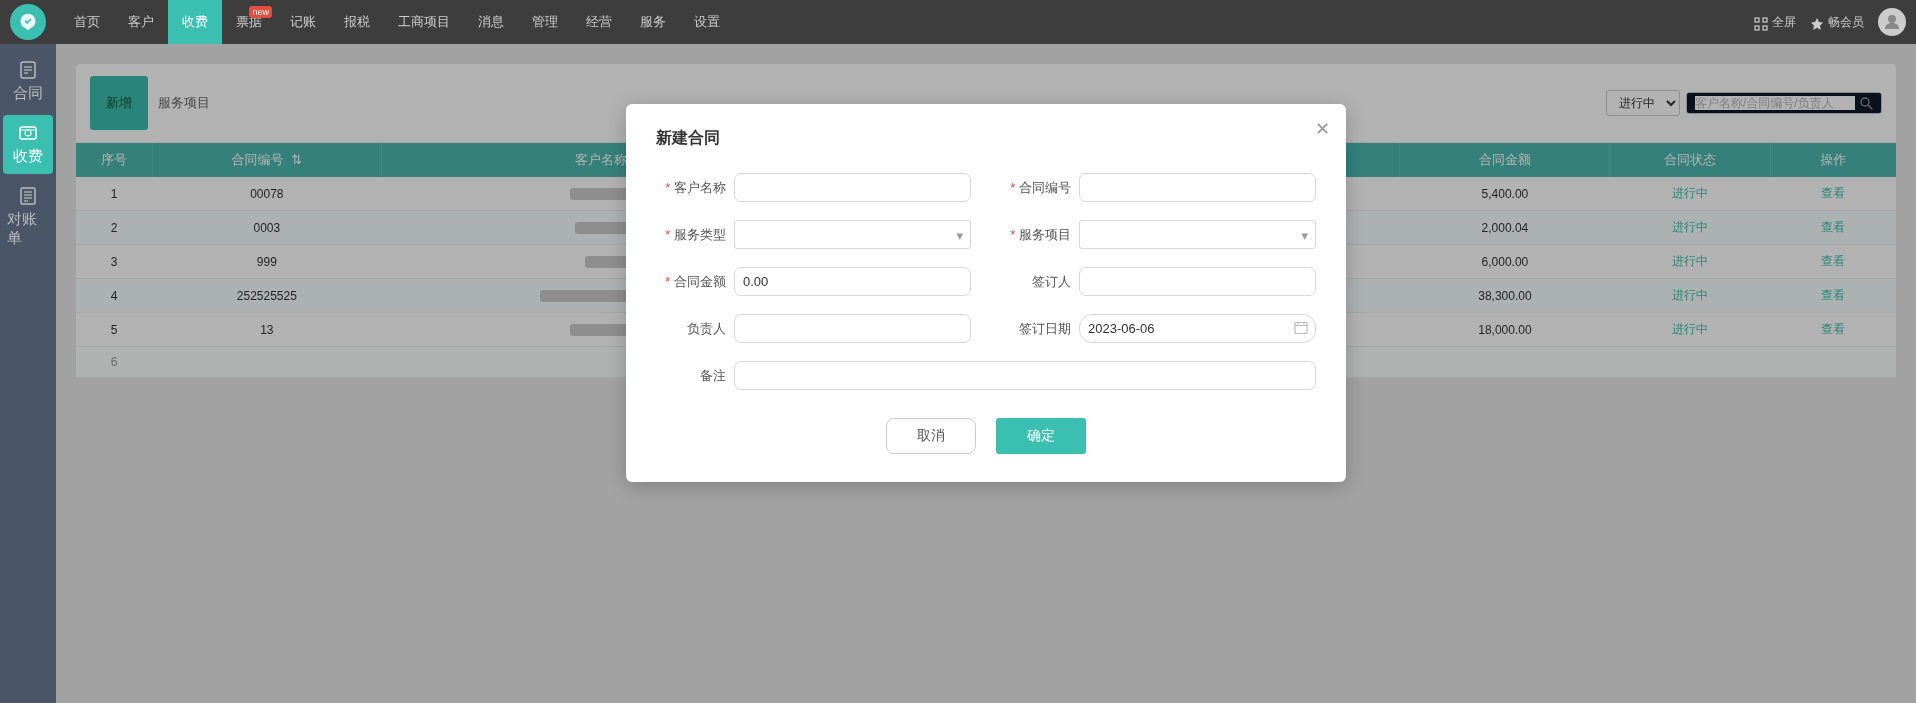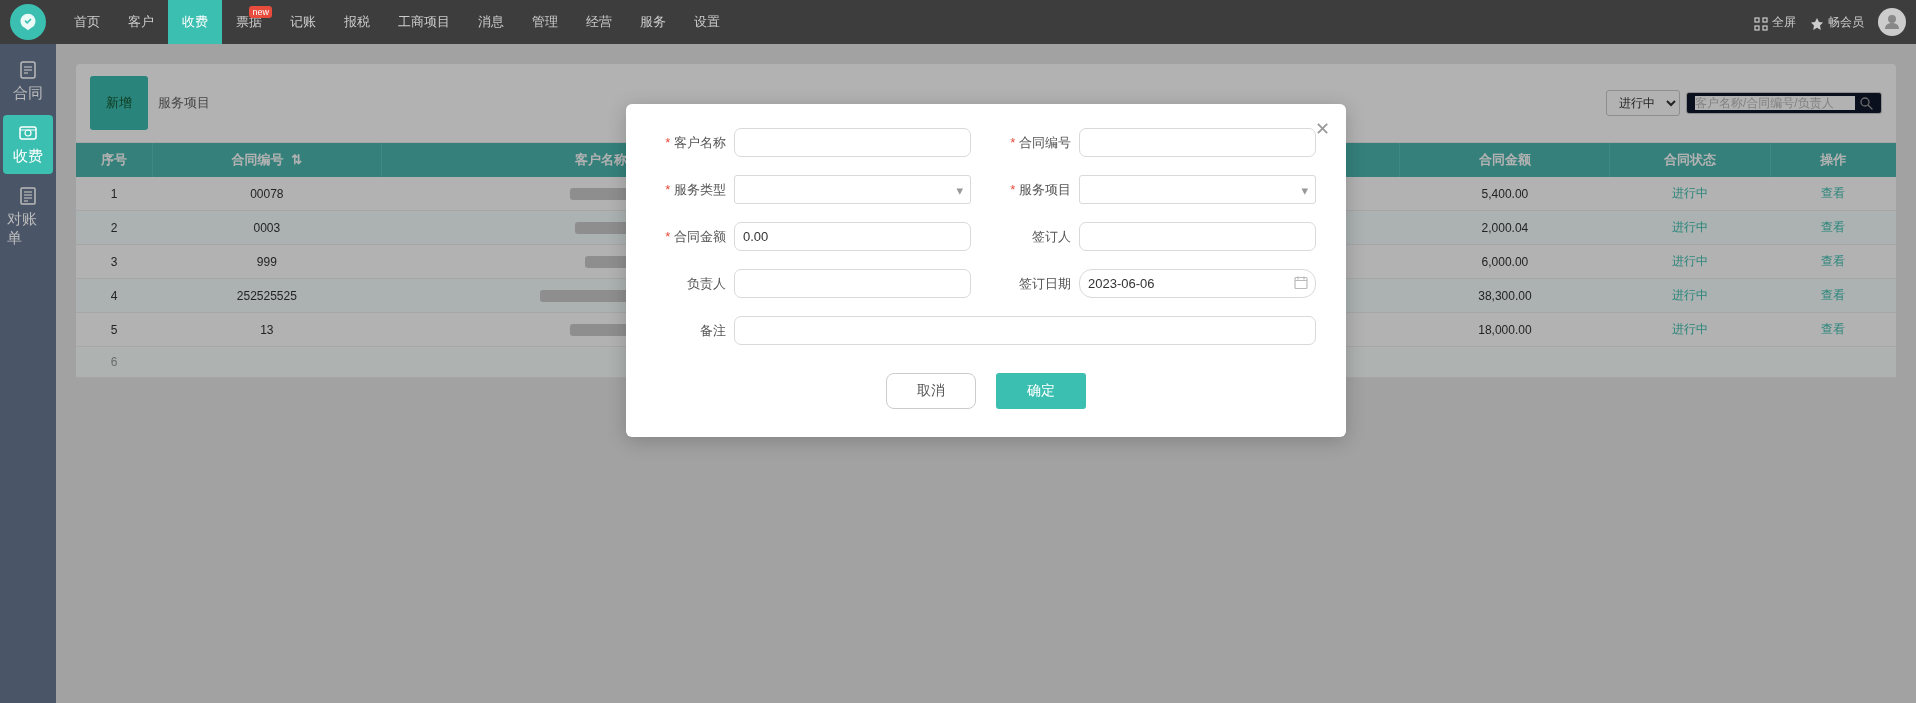--- a/index.html
+++ b/index.html
@@ -126,21 +126,21 @@
       border: none; outline: none; font-size: 12px;
       width: 160px; color: #333;
     }
     .search-box input::placeholder { color: #bbb; }
 
     
     .data-table { width: 100%; border-collapse: collapse; }
     .data-table thead tr { background: #4db8b0; color: #fff; }
     .data-table thead th {
       padding: 8px 0; text-align: center;
-      font-weight: bold; font-size: 13px;
+      font-weight: normal; font-size: 13px;
       border-right: 1px solid #5cc5bd;
     }
     .data-table thead th:last-child { border-right: none; }
     .data-table tbody tr:nth-child(even) { background: #f5fffe; }
     .data-table tbody tr:nth-child(odd) { background: #fff; }
     .data-table tbody td {
       padding: 8px 10px; text-align: center;
       font-size: 12px; color: #333;
       border-bottom: 1px solid #eee;
     }
@@ -434,20 +434,21 @@
             <td>6</td>
             <td colspan="7"></td>
           </tr>
         </tbody>
       </table>
     </div>
 
     <div class="modal-overlay">
       <div class="modal">
         <button class="modal-close">✕</button>
+        <div class="modal-title">新建合同</div>
 
         <div class="form-grid">
 
           <div class="form-row">
             <label class="form-label required">客户名称</label>
             <input class="form-input" type="text" value="" style="">
           </div>
           <div class="form-row">
             <label class="form-label required">合同编号</label>
             <input class="form-input" type="text" value="" style="">

